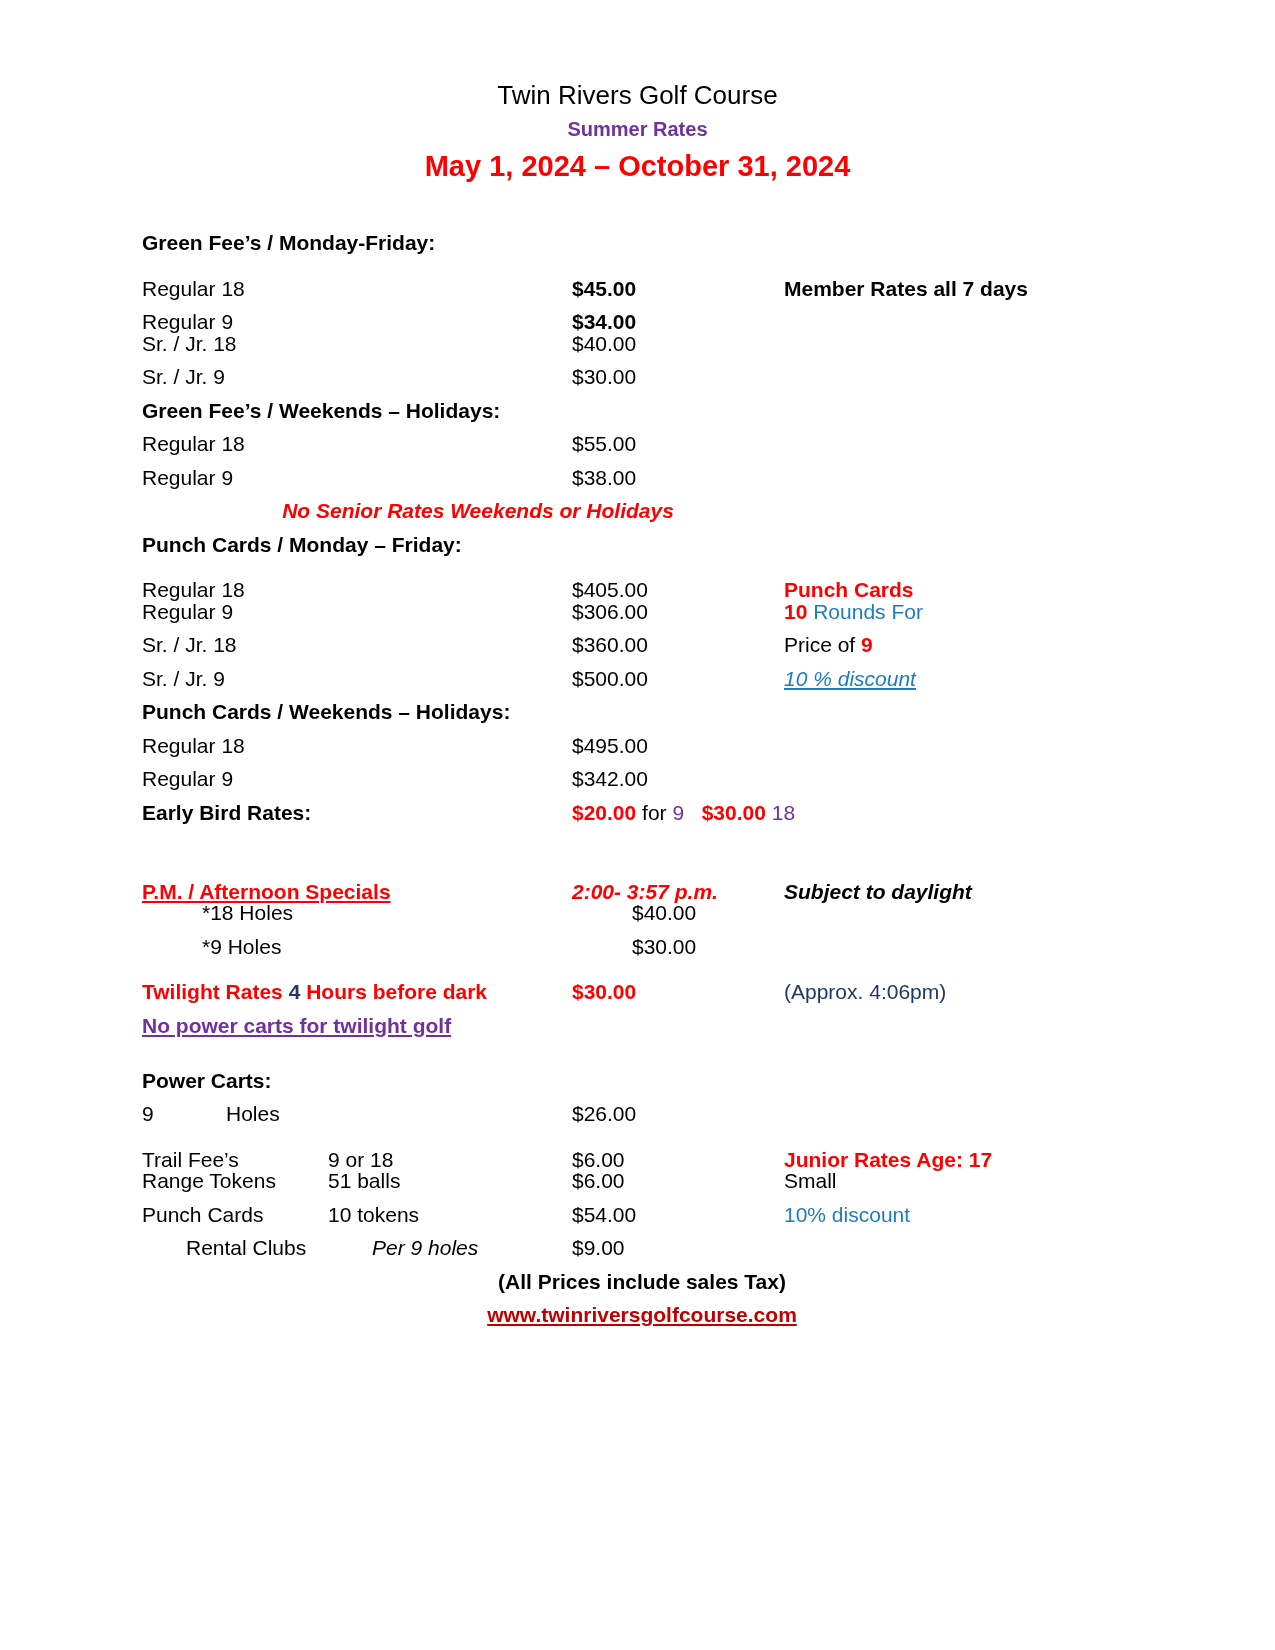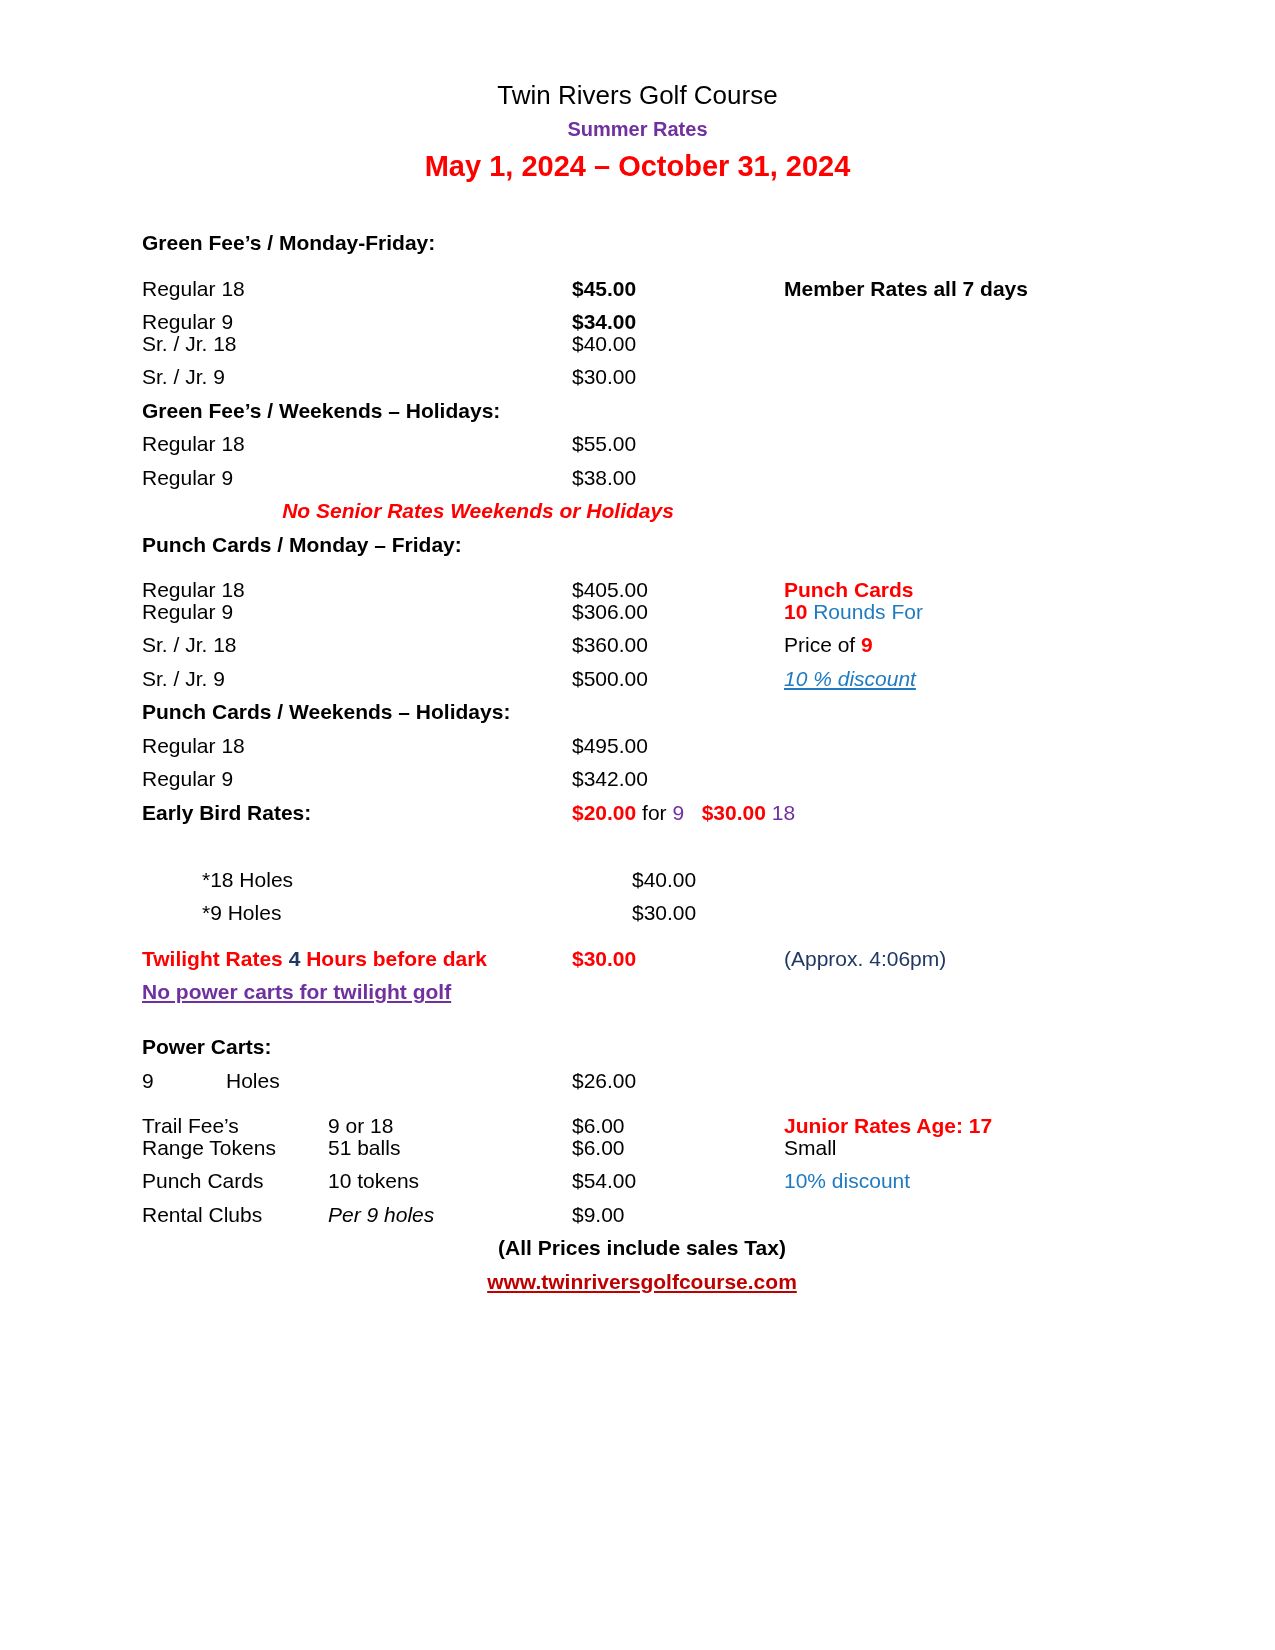--- a/index.html
+++ b/index.html
@@ -217,20 +217,25 @@
     </div>
 
     <div class="row">
       <div class="c-label sect-head">Early Bird Rates:</div>
       <div class="c-note nowrap"><span class="red bold">$20.00</span><span> </span><span>for</span><span> </span><span class="purple">9</span><span>&nbsp;&nbsp; </span><span class="red bold">$30.00</span><span> </span><span class="purple">18</span></div>
     </div>
 
 
     <div class="spacer"></div>
 
+    <div class="row">
+      <div class="c-label red bold und nowrap">P.M. / Afternoon Specials</div>
+      <div class="c-price red bold ital nowrap">2:00- 3:57 p.m.</div>
+      <div class="c-note bold ital nowrap">Subject to daylight</div>
+    </div>
 
     <div class="row">
       <div class="c-label indent-sub">*18 Holes</div>
       <div class="c-price">$40.00</div>
       <div class="c-note"></div>
     </div>
 
     <div class="row">
       <div class="c-label indent-sub">*9 Holes</div>
       <div class="c-price">$30.00</div>
@@ -272,21 +277,21 @@
       <div class="c-note">Small</div>
     </div>
 
     <div class="row">
       <div class="c-label"><span style="display:inline-block;width:186px;">Punch Cards</span><span>10 tokens</span></div>
       <div class="c-price">$54.00</div>
       <div class="c-note blue nowrap">10% discount</div>
     </div>
 
     <div class="row">
-      <div class="c-label"><span style="display:inline-block;width:186px;">Rental Clubs</span><span class="ital">Per 9 holes</span></div>
+      <div class="c-label"><span style="display:inline-block;width:186px;margin-left:44px;">Rental Clubs</span><span class="ital">Per 9 holes</span></div>
       <div class="c-price">$9.00</div>
       <div class="c-note"></div>
     </div>
 
   </div>
 
   <div class="footer">
     <div class="footer-line1">(All Prices include sales Tax)</div>
     <div class="footer-line2">www.twinriversgolfcourse.com</div>
   </div>

